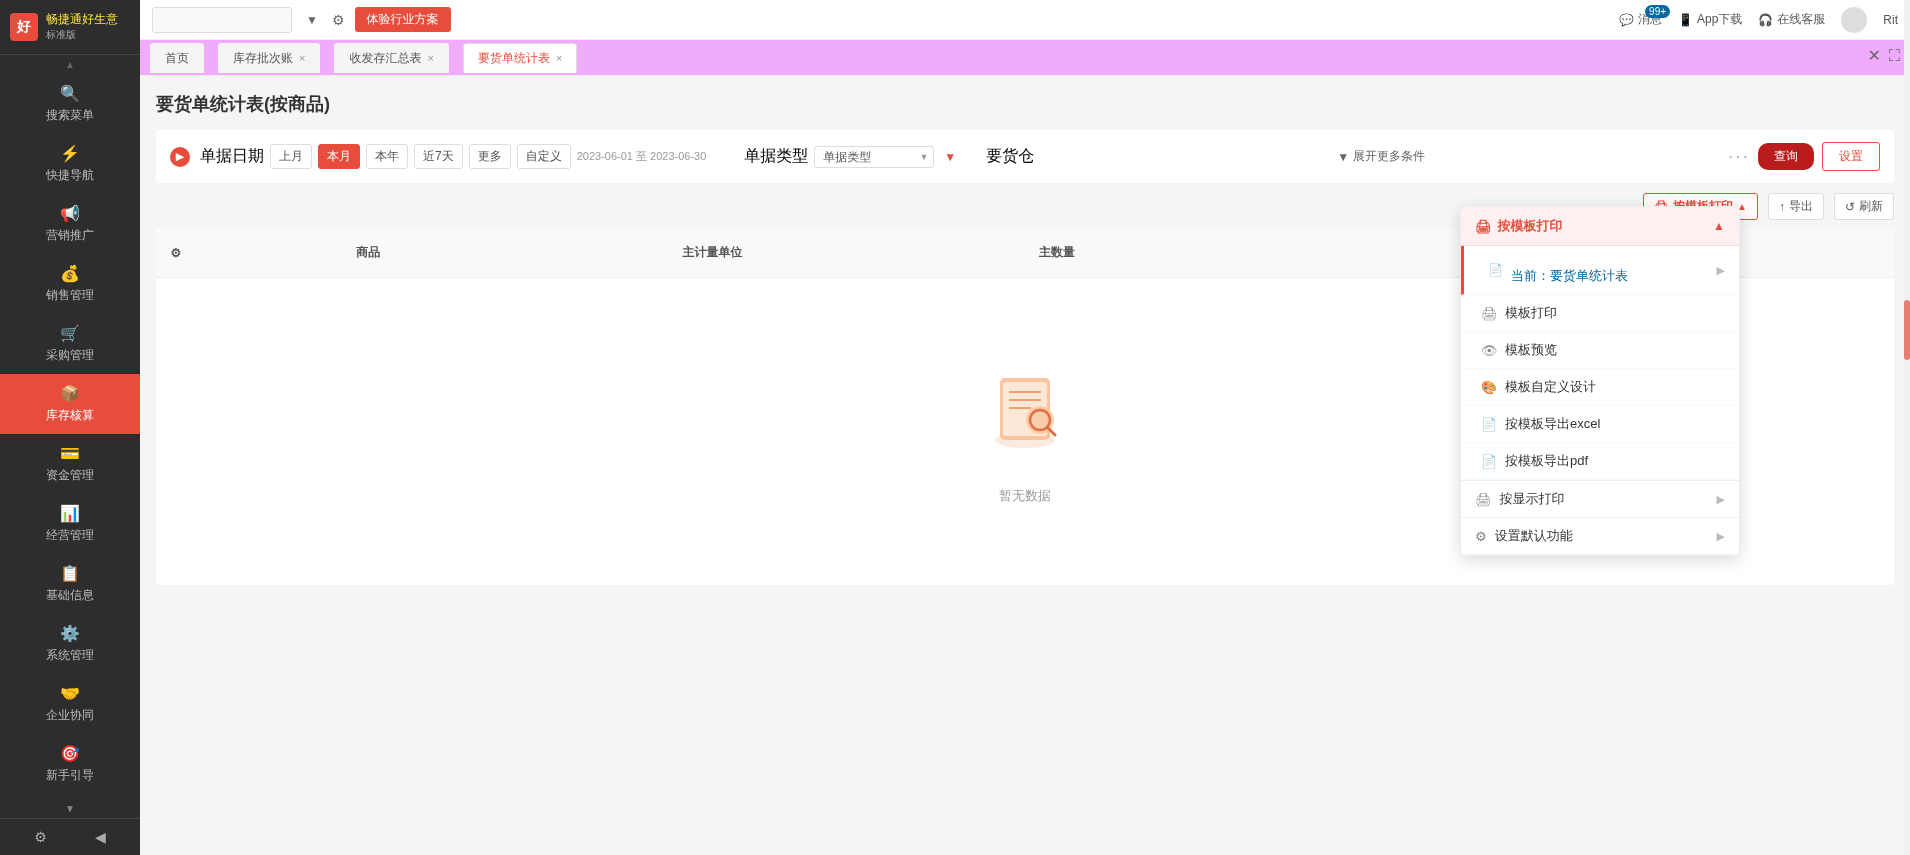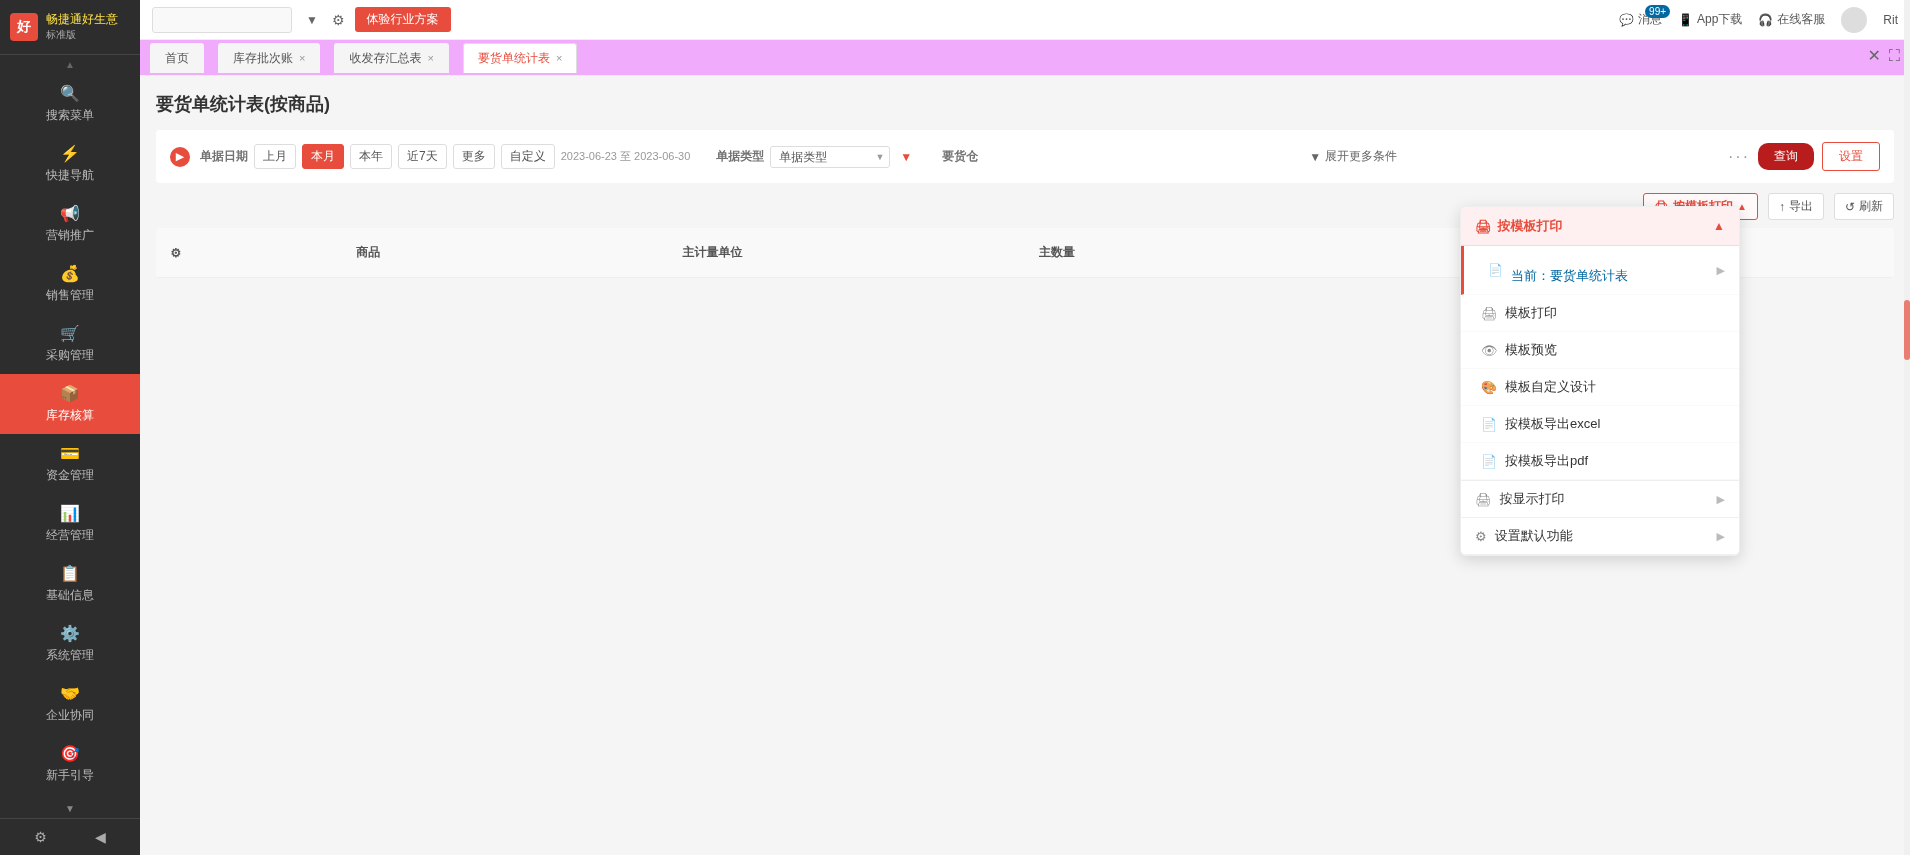--- a/index.html
+++ b/index.html
@@ -43,21 +43,21 @@
     .tabbar-right { margin-left: auto; display: flex; align-items: center; gap: 8px; padding-bottom: 4px; }
     .tabbar-icon-btn { font-size: 16px; color: #666; cursor: pointer; }
 
     
     .page-content { flex: 1; overflow: auto; padding: 16px; background: #f5f5f5; position: relative; }
     .page-title { font-size: 18px; font-weight: bold; color: #333; margin-bottom: 14px; }
 
     
     .filter-bar { background: #fff; border-radius: 4px; padding: 12px 14px; margin-bottom: 10px; display: flex; align-items: center; gap: 10px; flex-wrap: wrap; }
     .filter-section { display: flex; align-items: center; gap: 6px; }
-    .filter-label { color: #737373; font-size: 12px; white-space: nowrap; font-weight: bold; }
+    .filter-label { color: #000000; font-size: 16px; white-space: nowrap; }
     .date-btn { padding: 3px 8px; font-size: 12px; border: 1px solid #ddd; border-radius: 3px; cursor: pointer; color: #555; background: #fff; }
     .date-btn.active { background: #e74c3c; color: #fff; border-color: #e74c3c; }
     .date-range { font-size: 11px; color: #999; }
     .filter-select { padding: 3px 24px 3px 8px; font-size: 12px; border: 1px solid #ddd; border-radius: 3px; color: #555; background: #fff; cursor: pointer; appearance: none; min-width: 120px; }
     .select-wrapper { position: relative; display: inline-block; }
     .select-wrapper::after { content: '▼'; font-size: 9px; position: absolute; right: 6px; top: 50%; transform: translateY(-50%); color: #999; pointer-events: none; }
     .expand-btn { display: flex; align-items: center; gap: 4px; padding: 4px 12px; font-size: 12px; color: #666; cursor: pointer; border: none; background: transparent; }
     .filter-right { margin-left: auto; display: flex; align-items: center; gap: 8px; }
     .query-btn { background: #b91c1c; color: #fff; border: none; padding: 5px 16px; border-radius: 10px; font-size: 12px; cursor: pointer; }
     .settings-btn { border: 1px solid #e74c3c; color: #e74c3c; background: #fff; padding: 5px 16px; border-radius: 3px; font-size: 12px; cursor: pointer; }
@@ -234,24 +234,24 @@
     <div class="filter-bar">
       <button class="expand-arrow">▶</button>
       <div class="filter-section">
         <span class="filter-label">单据日期</span>
         <button class="date-btn">上月</button>
         <button class="date-btn active">本月</button>
         <button class="date-btn">本年</button>
         <button class="date-btn">近7天</button>
         <button class="date-btn">更多</button>
         <button class="date-btn">自定义</button>
-        <span class="date-range">2023-06-23 至 2023-06-30</span>
-      </div>
-
-      <div class="filter-section" style="margin-left:16px;">
+        <span class="date-range">2023-06-01 至 2023-06-30</span>
+      </div>
+
+      <div class="filter-section" style="margin-left:28px;">
         <span class="filter-label">单据类型</span>
         <div class="select-wrapper">
           <select class="filter-select">
             <option>单据类型</option>
           </select>
         </div>
         <span style="font-size:12px;color:#e74c3c;margin-left:4px;">▼</span>
       </div>
 
       <div class="filter-section" style="margin-left:20px;">
@@ -290,20 +290,37 @@
 
     <div class="table-container">
       <div class="table-header">
         <div class="th settings-col">⚙</div>
         <div class="th">商品</div>
         <div class="th">主计量单位</div>
         <div class="th">主数量</div>
         <div class="th" style="flex:2;"></div>
       </div>
 
+      <div class="empty-state">
+        <div style="font-size:80px;margin-bottom:10px;">
+          
+          <svg width="100" height="100" viewBox="0 0 100 100" xmlns="http://www.w3.org/2000/svg">
+            <ellipse cx="50" cy="82" rx="30" ry="8" fill="#f8d5c0" opacity="0.5"></ellipse>
+            <rect x="25" y="20" width="50" height="62" rx="5" fill="#f9c5a0"></rect>
+            <rect x="28" y="24" width="44" height="54" rx="3" fill="#fde8d8"></rect>
+            <line x1="34" y1="34" x2="66" y2="34" stroke="#f0a070" stroke-width="2"></line>
+            <line x1="34" y1="42" x2="66" y2="42" stroke="#f0a070" stroke-width="2"></line>
+            <line x1="34" y1="50" x2="56" y2="50" stroke="#f0a070" stroke-width="2"></line>
+            <circle cx="65" cy="62" r="14" fill="#f9c5a0" opacity="0.8"></circle>
+            <circle cx="65" cy="62" r="10" fill="none" stroke="#e07040" stroke-width="2.5"></circle>
+            <line x1="73" y1="70" x2="80" y2="77" stroke="#e07040" stroke-width="3" stroke-linecap="round"></line>
+          </svg>
+        </div>
+        <div class="empty-text">暂无数据</div>
+      </div>
     </div>
 
     <div class="dropdown-menu">
       <div class="dropdown-header">
         <div class="dropdown-header-title">
           <span>🖨</span>
           <span>按模板打印</span>
         </div>
         <span class="dropdown-arrow">▲</span>
       </div>

